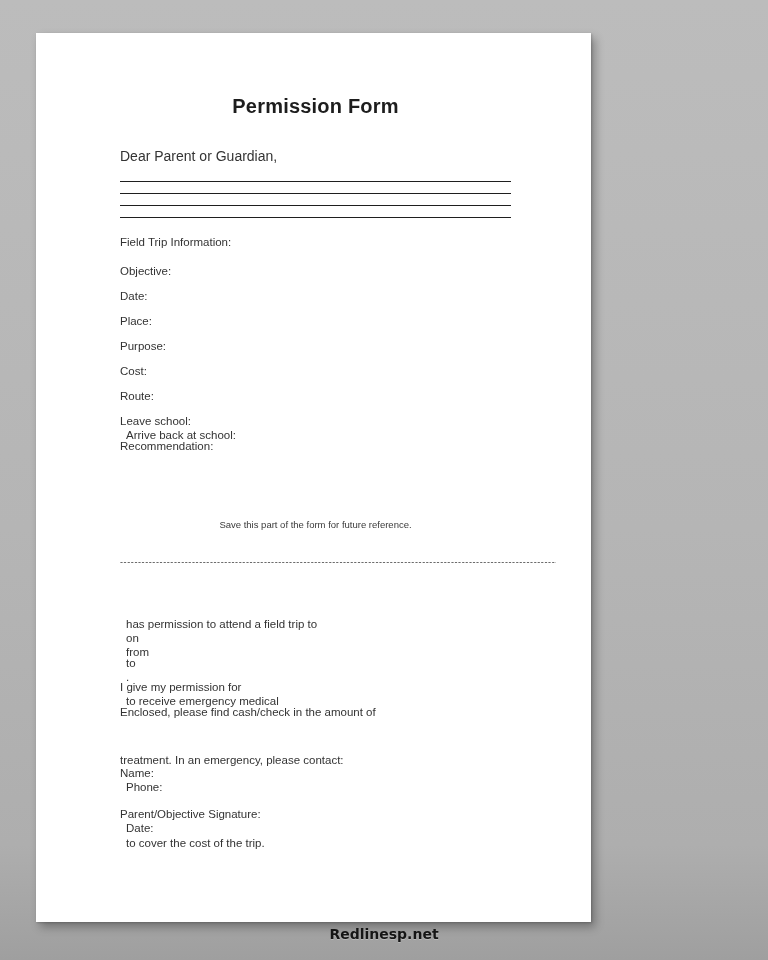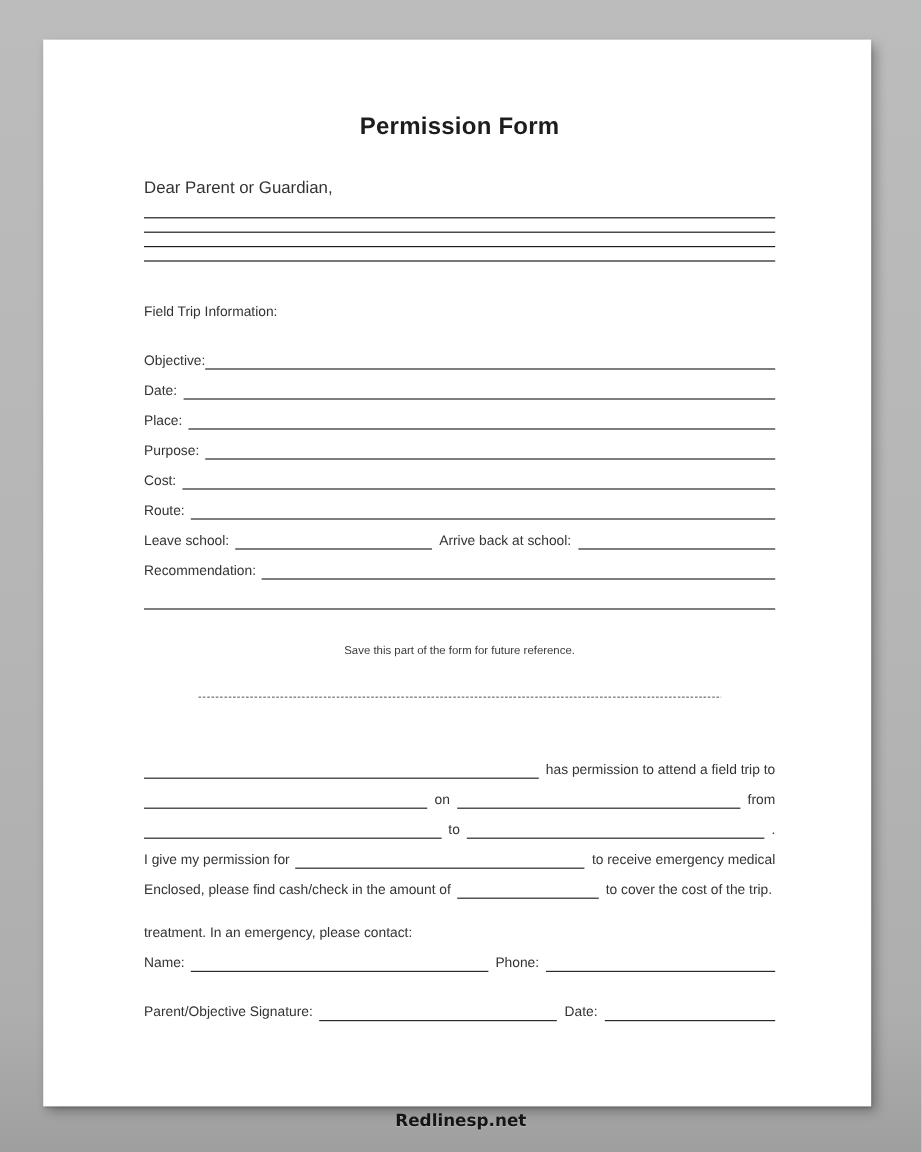--- a/index.html
+++ b/index.html
@@ -9,21 +9,21 @@
     overflow:hidden;
   }
   .stage {
     width:768px; height:960px;
     background:linear-gradient(180deg,#bcbcbc 0%,#b5b5b5 55%,#aeaeae 88%,#9f9f9f 100%);
     position:relative;
   }
   .page {
     position:absolute;
     left:36px; top:33px;
-    width:690px; height:889px;
+    width:555px; height:889px;
     background:#ffffff;
     box-shadow:4px 5px 9px rgba(0,0,0,0.30), 1px 1px 2px rgba(0,0,0,0.18);
     padding:62px 80px 0 84px;
     color:#2e2e2e;
   }
   .title {
     text-align:center;
     font-size:20px;
     font-weight:bold;
     color:#1d1d1d;
@@ -31,31 +31,32 @@
   }
   .salutation {
     margin-top:31px;
     font-size:14px;
     line-height:14px;
     color:#333;
   }
   .rules { margin-top:7px; }
   .rule { height:12px; border-bottom:1.8px solid #1f1f1f; }
   .heading {
-    margin-top:35px;
+    margin-top:17px;
     font-size:11.5px;
     line-height:14px;
     color:#333;
   }
   .row {
     display:flex;
-    align-items:flex-end;
+    align-items:flex-start;
     height:25px;
     font-size:11.5px;
     color:#333;
+    flex-direction:column;
   }
   .row .lbl { white-space:nowrap; padding-right:5px; line-height:13px; }
   .row .lbl.tight { padding-right:0; }
   .row .mid { white-space:nowrap; padding:0 6px; line-height:13px; }
   .row .end { white-space:nowrap; padding-left:6px; line-height:13px; }
   .fill { flex:1 1 0; border-bottom:1.6px solid #2a2a2a; height:2px; }
   .fill.wide { flex:1.3 1 0; }
   .fill.narrow { flex:0 0 118px; }
   .fill.sig { flex:1.4 1 0; }
   .row.rulerow .fill { border-bottom-width:1.8px; }

